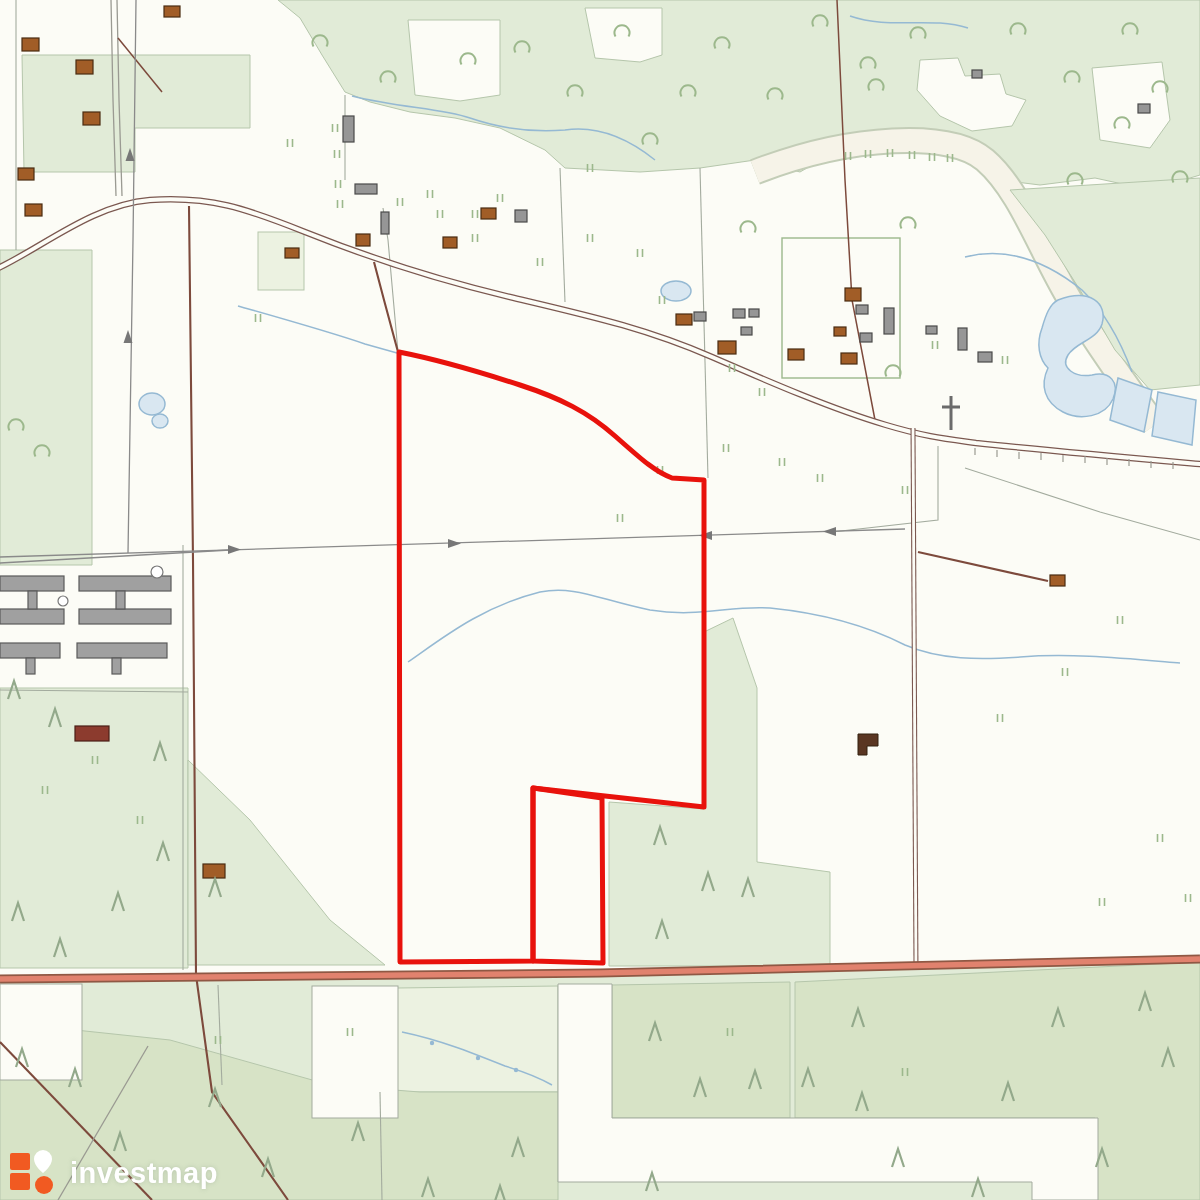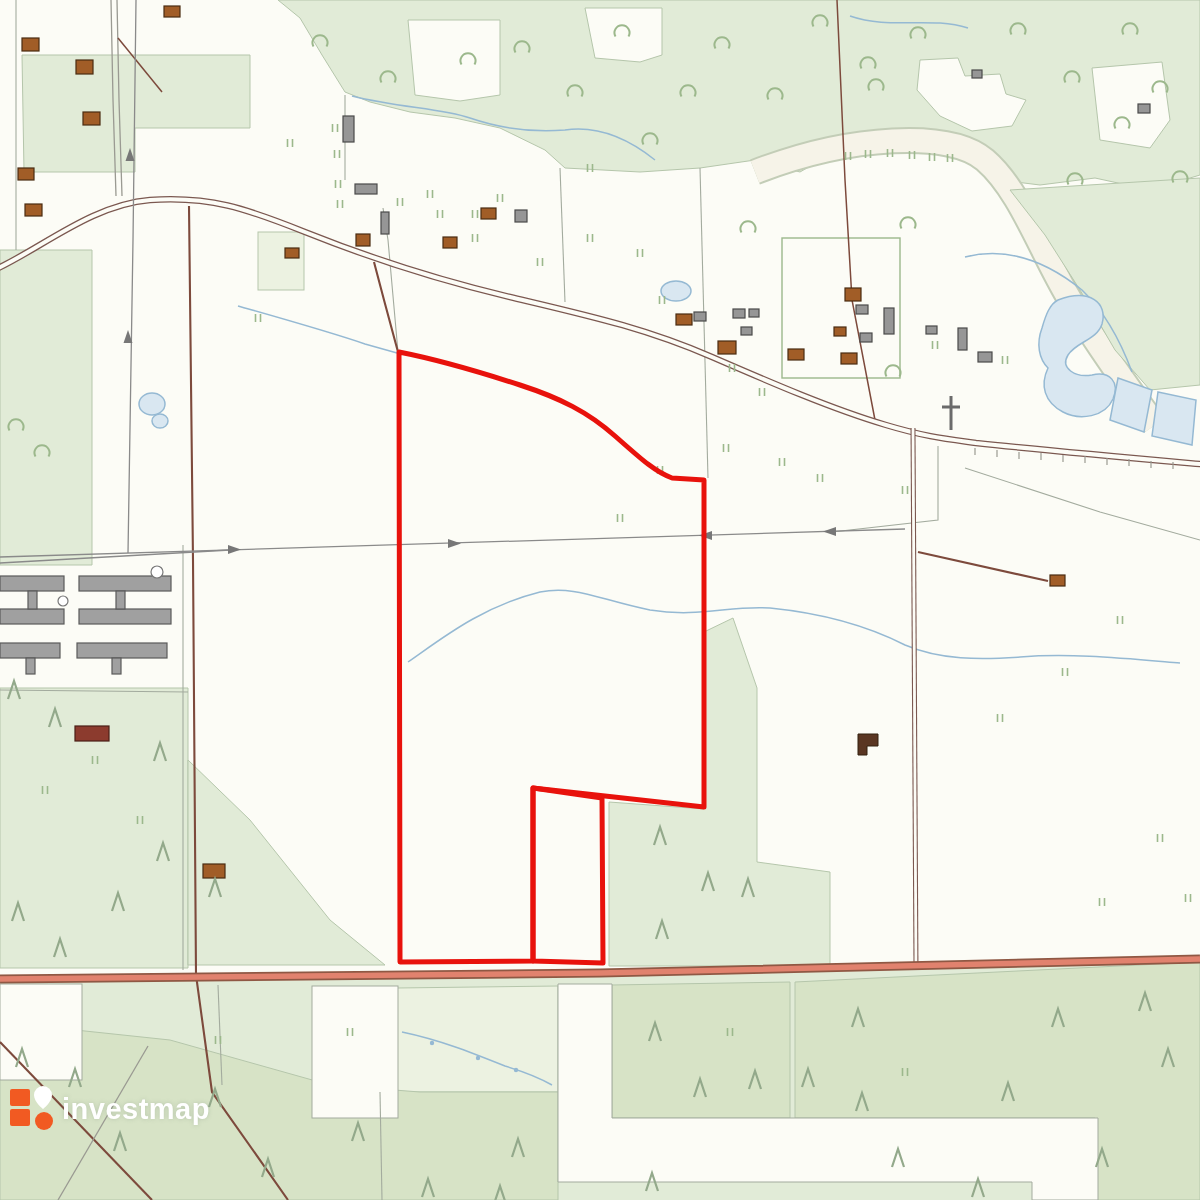--- a/index.html
+++ b/index.html
@@ -32,21 +32,21 @@
   .b-red{fill:#8c3b2e;stroke:#4a1f16;stroke-width:1.2;}
   .barrack{fill:#a0a0a0;stroke:#5a5a5a;stroke-width:1.2;}
   .tree{stroke:var(--c-tree,#9cb88c);stroke-width:2;fill:none;}
   .conif{stroke:var(--c-conifer,#93a98b);stroke-width:2.2;fill:none;}
   .meadow{stroke:var(--c-tree,#9cb88c);stroke-width:1.6;fill:none;}
   .redline{fill:none;stroke:var(--c-boundary-red,#e8120c);stroke-width:5;stroke-linejoin:round;}
   .tick{stroke:#9a9a92;stroke-width:1.2;}
   .cross{stroke:#6b6b6b;stroke-width:3;fill:none;}
   .corr-edge{fill:none;stroke:#c3cdb7;stroke-width:27;}
   .corr-fill{fill:none;stroke:#f6f3e8;stroke-width:23;}
-  .logo{position:absolute;left:10px;top:1086px;display:flex;align-items:center;gap:0;justify-content:flex-end;}
+  .logo{position:absolute;left:10px;top:1150px;display:flex;align-items:center;gap:8px;justify-content:flex-end;}
   .logo-text{color:#fff;font-size:29px;font-weight:bold;letter-spacing:.5px;
     text-shadow:0 0 4px rgba(120,140,120,.35);}
 </style>
 </head>
 <body>
 
 <div class="viewport">
 <svg width="1200" height="1200" viewBox="0 0 1200 1200">
   <defs>
     <path id="conifer" d="M-6,9 L0,-9 L6,9"></path>

